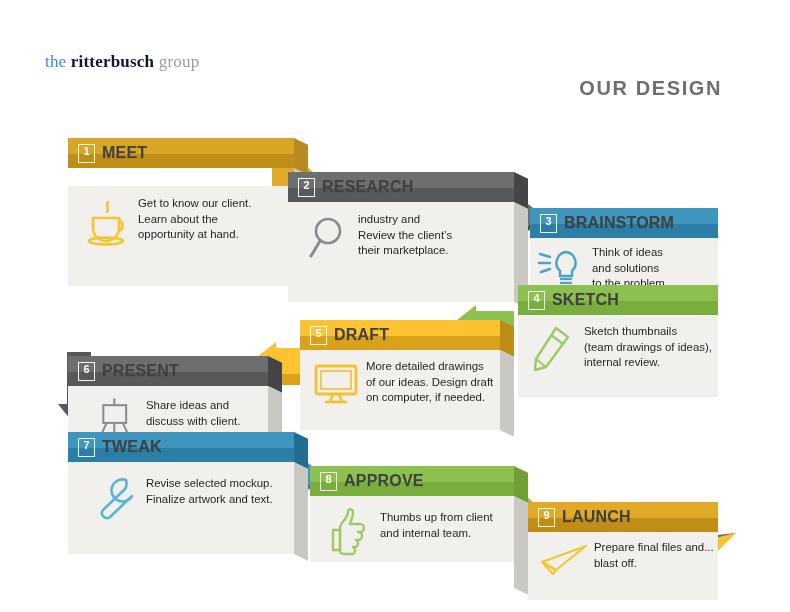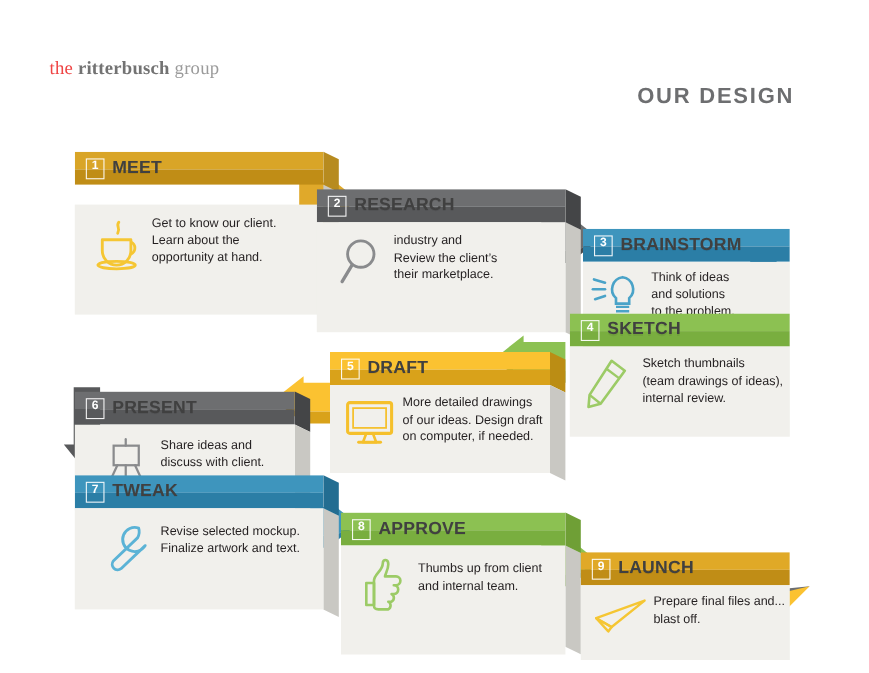--- a/index.html
+++ b/index.html
@@ -11,22 +11,22 @@
     position:relative;
   }
   #stage{position:absolute;left:0;top:0;width:790px;height:612px;}
 
   
   .logo{
     position:absolute;left:45px;top:52px;
     font-family:"Liberation Serif", serif;
     font-size:17px;letter-spacing:.2px;white-space:nowrap;
   }
-  .logo .lt{color:#ef4444;}
-  .logo .lb{color:#737373;font-weight:bold;}
+  .logo .lt{color:#3b82f6;}
+  .logo .lb{color:#0f172a;font-weight:bold;}
   .logo .lg{color:#9b9b9b;}
 
   
   .title-wrap{position:absolute;right:68px;top:78px;text-align:right;}
   .title-sub{
     font-size:20px;font-weight:bold;color:#6d6e70;
     letter-spacing:1.6px;line-height:1;margin-bottom:2px;
   }
   .title-main{
     font-size:66px;font-weight:bold;color:#fbc231;
@@ -355,21 +355,21 @@
       <div class="hrow">
         <div class="numbox">7</div>
         <div class="htitle">TWEAK</div>
       </div>
     </div>
   </div>
 
   <div class="card" style="left:310px;top:466px;width:204px;">
     <div class="flank-top" style="left:204px;background:#6f9f36;transform:skewY(26deg);transform-origin:left top;"></div>
     <div class="flank" style="left:204px;height:92px;transform:skewY(26deg);transform-origin:left top;"></div>
-    <div class="body" style="width:204px;height:99px;">
+    <div class="body" style="width:204px;height:66px;">
       <div class="cbody-inner">
         <div class="cicon" style="left:12px;top:8px;">
           <svg viewBox="0 0 52 52" width="52" height="52">
             <path d="M18 24 c0 -6 8 -9 8 -16 c0 -4 5 -4 5 1 c0 5 -3 9 -3 11 h10 a4 4 0 0 1 0 8 h-2 a4 4 0 0 1 0 8 h-2 a4 4 0 0 1 0 7 h-3 a4 4 0 0 1 0 7 h-9 c-4 0 -4 -2 -4 -4 z" stroke="#9ccb66" stroke-width="2.4" fill="none" stroke-linejoin="round"></path>
             <path d="M18 26 h-7 v20 h7 z" stroke="#9ccb66" stroke-width="2.4" fill="none" stroke-linejoin="round"></path>
           </svg>
         </div>
         <div class="ctext" style="left:70px;top:14px;">
           <div>Thumbs up from client</div>
           <div>and internal team.</div>

